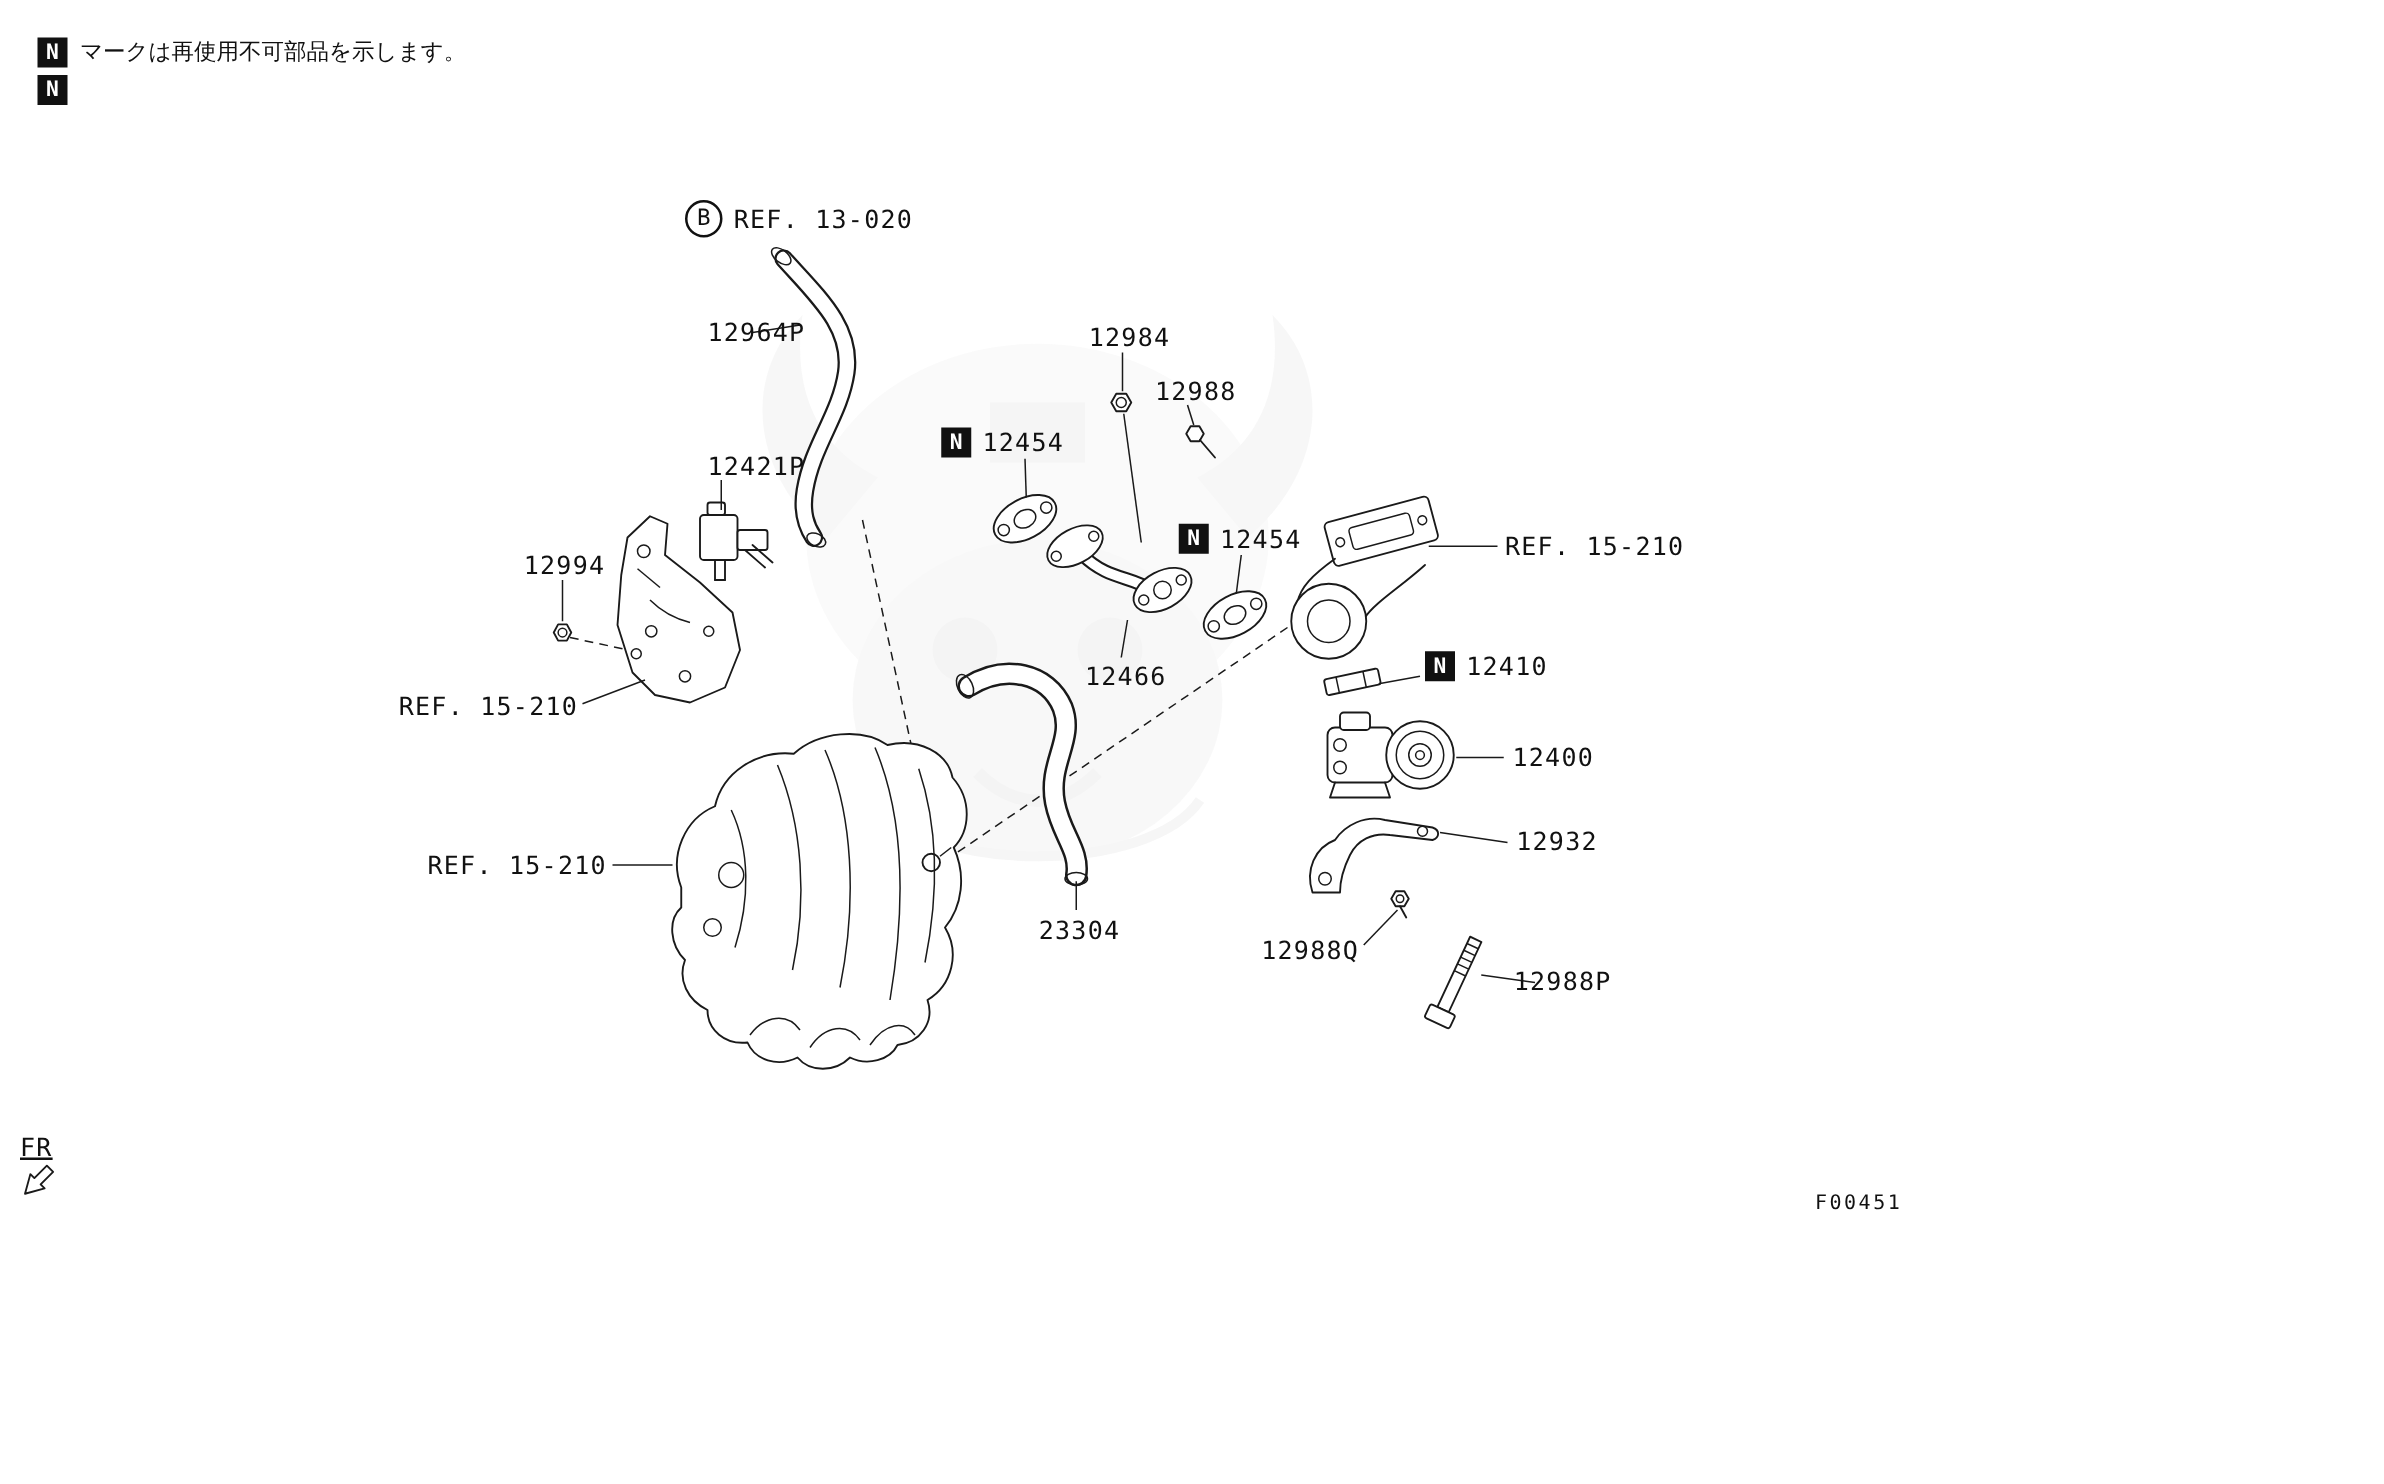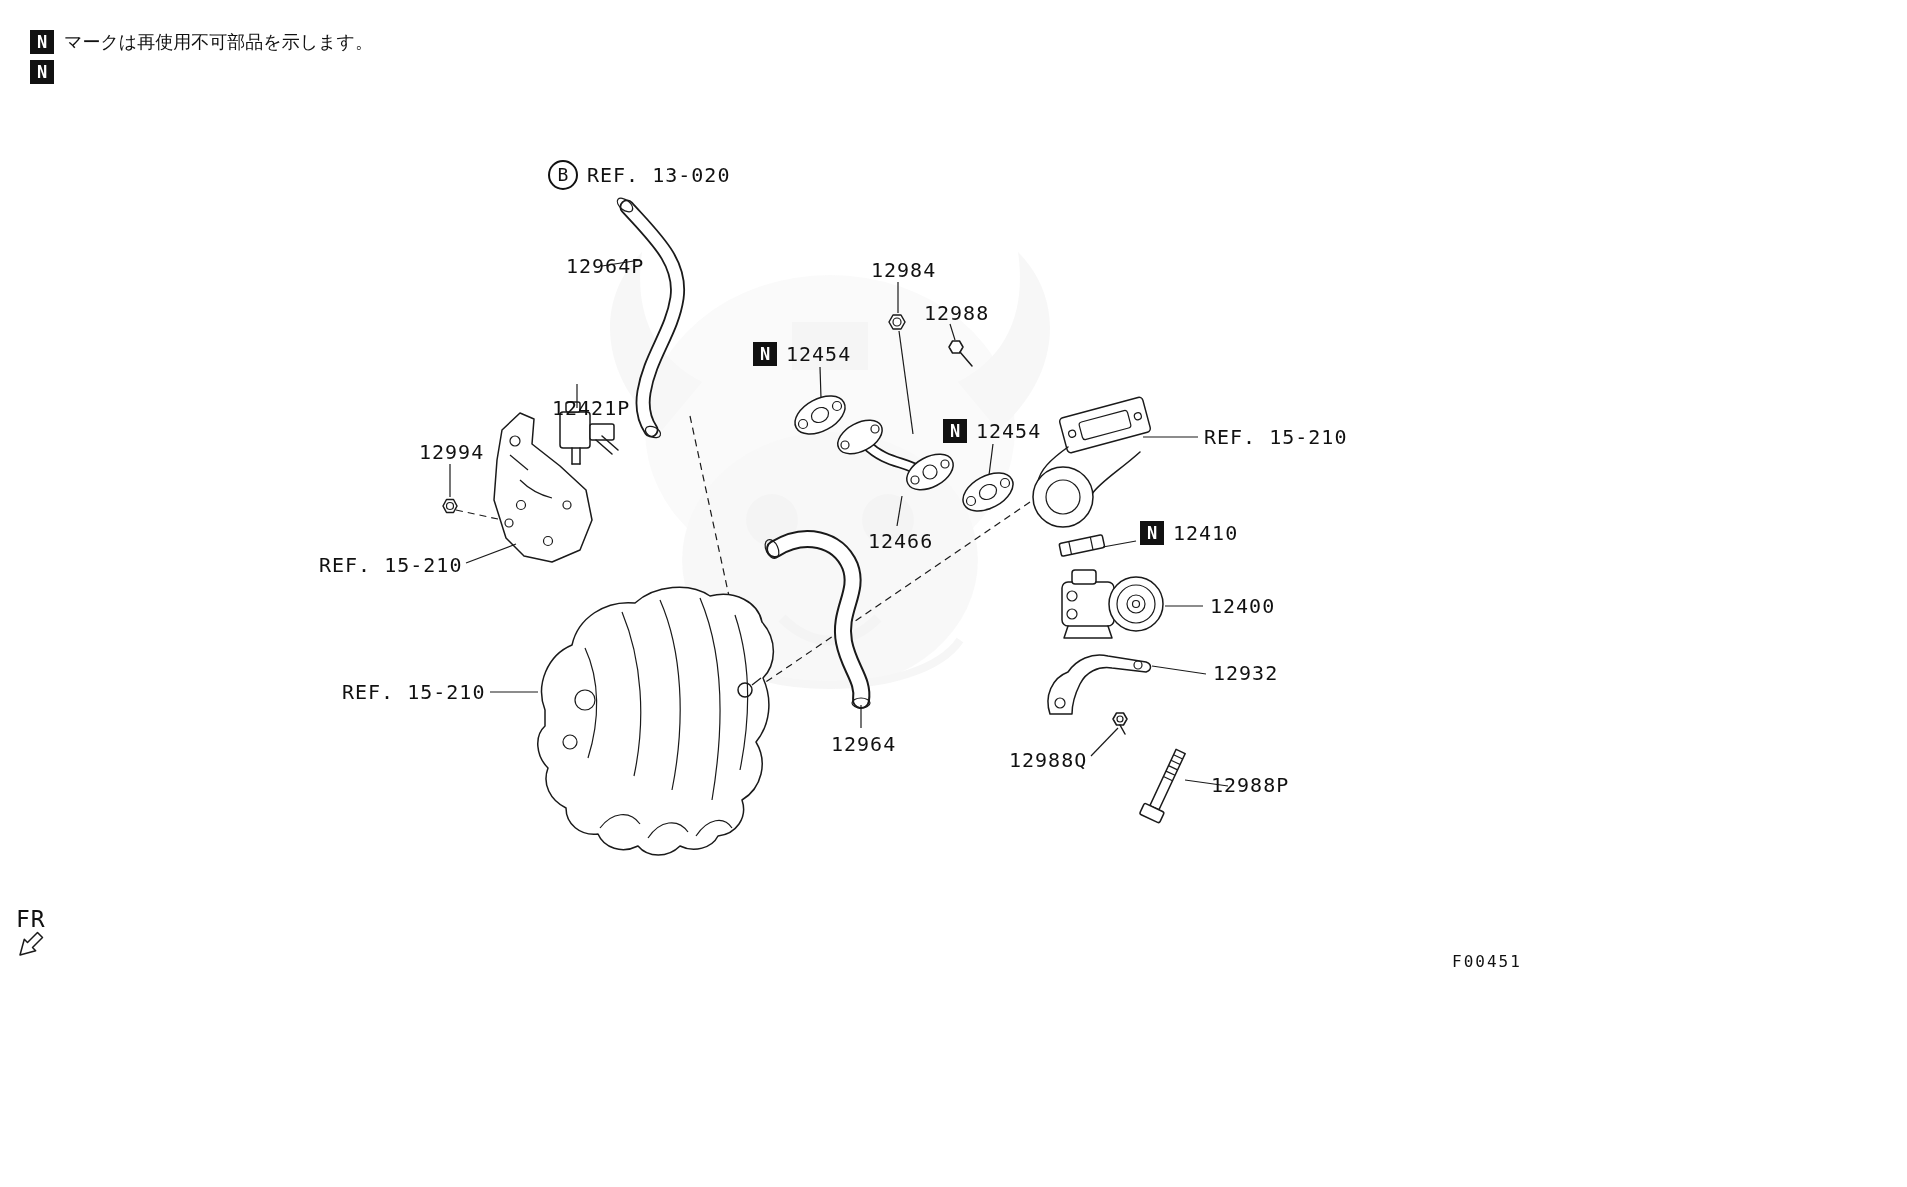--- a/index.html
+++ b/index.html
@@ -33,21 +33,21 @@
     width:30px;height:30px;
     border:2px solid #111;border-radius:50%;
     display:inline-flex;align-items:center;justify-content:center;
     font-size:18px;letter-spacing:0;
     flex:0 0 auto;box-sizing:border-box;
   }
   .note{position:absolute;display:flex;align-items:center;gap:10px;line-height:1;}
   .note-jp{font-size:18px;letter-spacing:0;}
   .note-en{font-size:21px;letter-spacing:3px;}
   .footer-code{position:absolute;left:1452px;top:952px;font-size:16px;letter-spacing:2px;}
-  .fr-label{position:absolute;left:16px;top:906px;font-size:23px;letter-spacing:1px;}
+  .fr-label{position:absolute;left:16px;top:906px;font-size:20px;letter-spacing:1px;text-decoration:underline;}
 </style>
 </head>
 <body>
 
 <div class="page">
 
   <svg class="art" width="1907" height="1187" viewBox="0 0 1907 1187">
     <defs></defs>
     <style>
       .ln{fill:none;stroke:#1a1a1a;stroke-width:1.5;stroke-linecap:round;stroke-linejoin:round;}
@@ -289,21 +289,21 @@
 
   <div class="label" style="left:924px;top:303px;">
     <span>12988</span>
   </div>
 
   <div class="label" style="left:753px;top:342px;">
     <span class="nbadge">N</span>
     <span>12454</span>
   </div>
 
-  <div class="label" style="left:552px;top:363px;margin-top:35px;">
+  <div class="label" style="left:566px;top:363px;">
     <span>12421P</span>
   </div>
 
   <div class="label" style="left:943px;top:419px;">
     <span class="nbadge">N</span>
     <span>12454</span>
   </div>
 
   <div class="label" style="left:1204px;top:427px;">
     <span>REF. 15-210</span>
@@ -332,21 +332,21 @@
 
   <div class="label" style="left:1213px;top:663px;">
     <span>12932</span>
   </div>
 
   <div class="label" style="left:342px;top:682px;">
     <span>REF. 15-210</span>
   </div>
 
   <div class="label" style="left:831px;top:734px;">
-    <span>12964</span>
+    <span>23304</span>
   </div>
 
   <div class="label" style="left:1009px;top:750px;justify-content:center;">
     <span>12988Q</span>
   </div>
 
   <div class="label" style="left:1211px;top:775px;">
     <span>12988P</span>
   </div>
 

